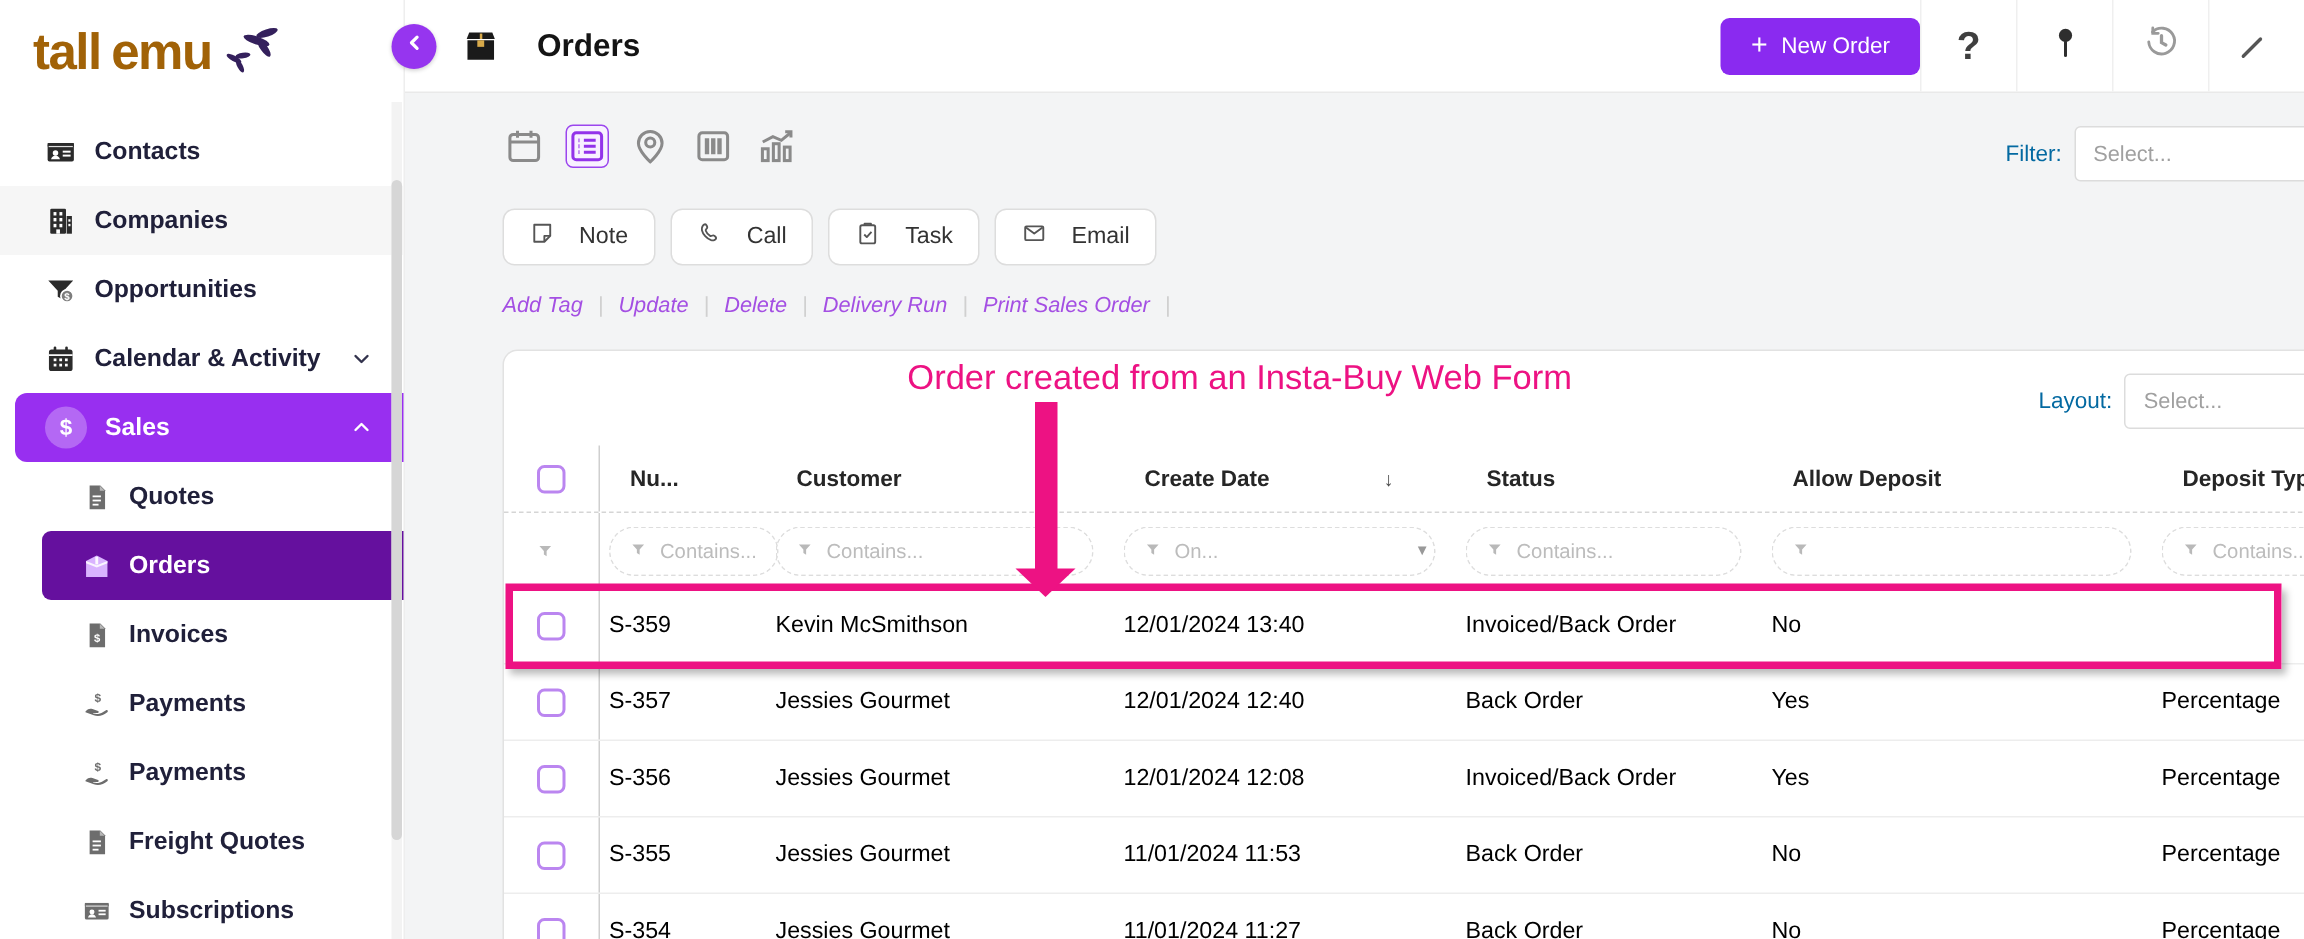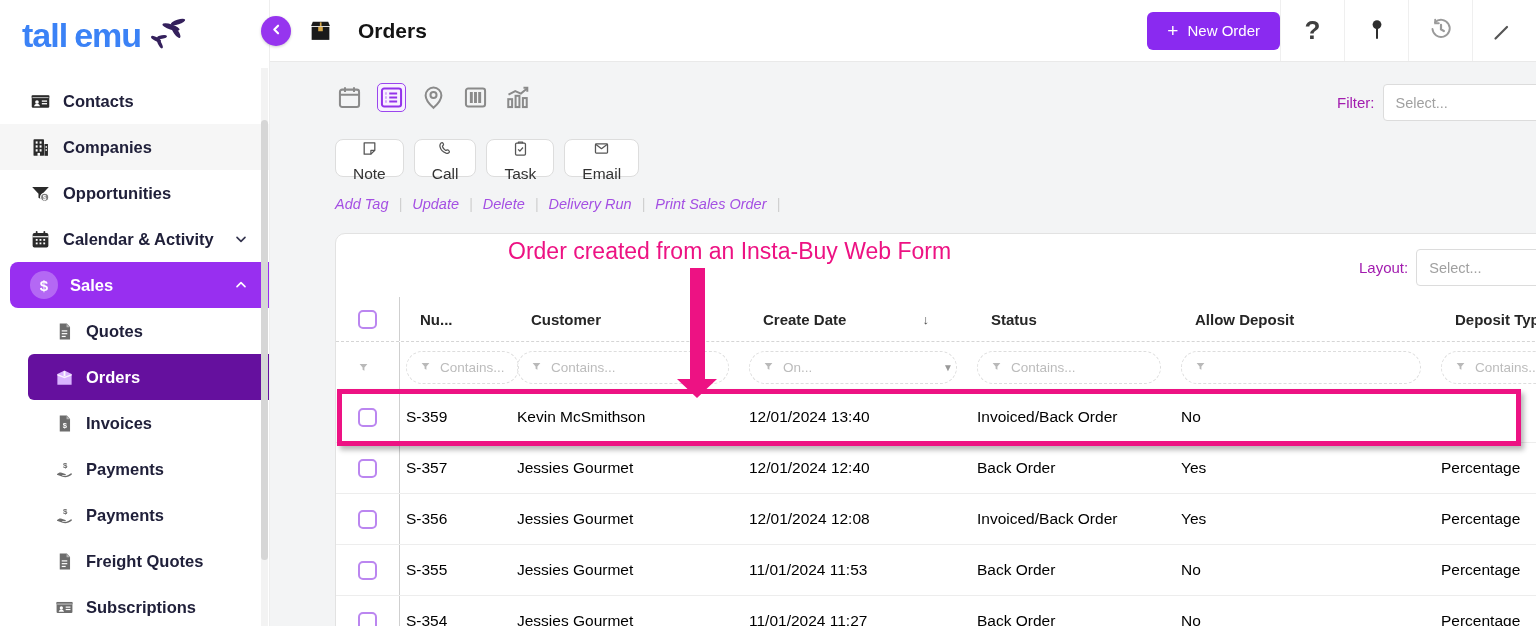--- a/index.html
+++ b/index.html
@@ -8,21 +8,21 @@
   :root{
     --purple:#8a2af0; --purple-mid:#982ff0; --purple-dark:#65109e;
     --link:#a44fe3; --pink:#ed1283; --ink:#20203a;
     --cols:63px 112px 232px 228px 204px 260px 217px;
   }
 
   
   .sidebar{position:absolute;left:0;top:0;width:270px;height:626px;background:#fff;
     border-right:1px solid #eee;z-index:6;}
   .logo{height:70px;display:flex;align-items:center;padding-left:22px;gap:6px;}
-  .logo-text{font-size:34px;font-weight:800;color:#3b82f6;letter-spacing:-1px;}
+  .logo-text{font-size:34px;font-weight:800;color:#a16207;letter-spacing:-1px;}
   .logo-text .sp{display:inline-block;width:7px;}
   .side-nav{padding-top:8px;}
   .side-item{height:46px;display:flex;align-items:center;padding-left:30px;gap:12px;
     font-size:16.5px;font-weight:600;color:var(--ink);cursor:pointer;position:relative;}
   .side-item .si-icon{width:21px;height:21px;color:#2b2b2b;flex:0 0 21px;display:flex;}
   .side-item .si-icon svg{width:100%;height:100%;}
   .side-item.hl{background:#f6f6f6;}
   .side-item .chev{position:absolute;right:20px;width:16px;height:16px;color:#33334d;}
   .side-item.sales{background:var(--purple-mid);color:#fff;margin-left:10px;
     padding-left:20px;border-radius:8px 0 0 8px;}
@@ -61,27 +61,27 @@
   .pin-c{color:#2e2e2e;} .hist-c{color:#9a9a9a;} .wrench-c{color:#555;}
 
   
   .content{position:relative;flex:1;background:#f3f4f5;padding-left:65px;overflow:hidden;}
   .views-row{margin-top:20px;display:flex;align-items:center;gap:13px;height:30px;}
   .view-ic{width:29px;height:29px;color:#8a8a8a;cursor:pointer;display:flex;
     align-items:center;justify-content:center;}
   .view-ic svg{width:27px;height:27px;}
   .view-ic.selected{color:#9333ea;background:#f8f1ff;border:1.5px solid #9b45ee;border-radius:5px;}
   .filter-flex{position:absolute;top:22px;left:1067px;display:flex;align-items:center;gap:8px;}
-  .soft-label{font-size:15px;color:#a21caf;}
+  .soft-label{font-size:15px;color:#0369a1;}
   .select-box{width:170px;height:37px;background:#fff;border:1px solid #dcdcdc;border-radius:4px;
     display:flex;align-items:center;padding:0 12px;font-size:14.5px;color:#a0a0a0;cursor:pointer;}
   .actions-row{margin-top:27px;display:flex;gap:10px;height:38px;}
   .act-btn{background:#fff;border:1px solid #ddd;border-radius:8px;display:flex;
-    align-items:center;gap:4px;padding:0 17px;font-size:15.5px;color:#333;
-    font-family:inherit;cursor:pointer;flex-direction:column;}
+    align-items:center;gap:16px;padding:0 17px;font-size:15.5px;color:#333;
+    font-family:inherit;cursor:pointer;}
   .act-btn svg{width:17px;height:17px;color:#555;}
   .links-row{margin-top:15px;display:flex;align-items:flex-end;height:20px;font-size:14.5px;font-style:italic;}
   .tool-link{color:var(--link);cursor:pointer;}
   .link-sep{color:#d0d0d0;padding:0 10px;}
 
   
   .table-card{margin-top:21px;width:1316px;height:500px;background:#fff;
     border:1px solid #e2e2e2;border-radius:10px;position:relative;overflow:hidden;}
   .layout-bar{height:63px;position:relative;}
   .layout-flex{position:absolute;top:15px;left:1023px;display:flex;align-items:center;gap:8px;}
@@ -99,21 +99,21 @@
   .pill{flex:1;height:33px;border:1.5px dashed #ddd;border-radius:17px;display:flex;
     align-items:center;gap:9px;padding:0 13px;color:#bcbcbc;font-size:13.5px;cursor:text;}
   .pill svg,.funnel-solo svg{width:11px;height:11px;color:#b9b9b9;flex:0 0 11px;}
   .funnel-solo{margin:0 auto;display:flex;cursor:pointer;}
   .date-caret{position:absolute;right:18px;font-size:10px;color:#999;}
   .d-row{height:51px;border-bottom:1px solid #ededed;cursor:pointer;}
   .d-row .dcell{font-size:15.5px;color:#000000;padding-left:6px;white-space:nowrap;
     overflow:hidden;}
 
   
-  .annot-text{position:absolute;left:238px;top:176px;width:540px;text-align:left;
+  .annot-text{position:absolute;left:238px;top:176px;width:540px;text-align:right;
     font-size:23px;color:var(--pink);z-index:8;pointer-events:none;}
   .arrow-shaft{position:absolute;left:420px;top:206px;width:15px;height:112px;
     background:var(--pink);z-index:8;pointer-events:none;}
   .arrow-head{position:absolute;left:407px;top:317px;width:0;height:0;
     border-left:20px solid transparent;border-right:20px solid transparent;
     border-top:19px solid var(--pink);z-index:8;pointer-events:none;}
   .row-highlight{position:absolute;left:1px;top:155px;width:1184px;height:57px;
     border:5px solid var(--pink);box-shadow:3px 4px 5px rgba(0,0,0,.28);z-index:7;
     pointer-events:none;}
 </style>

